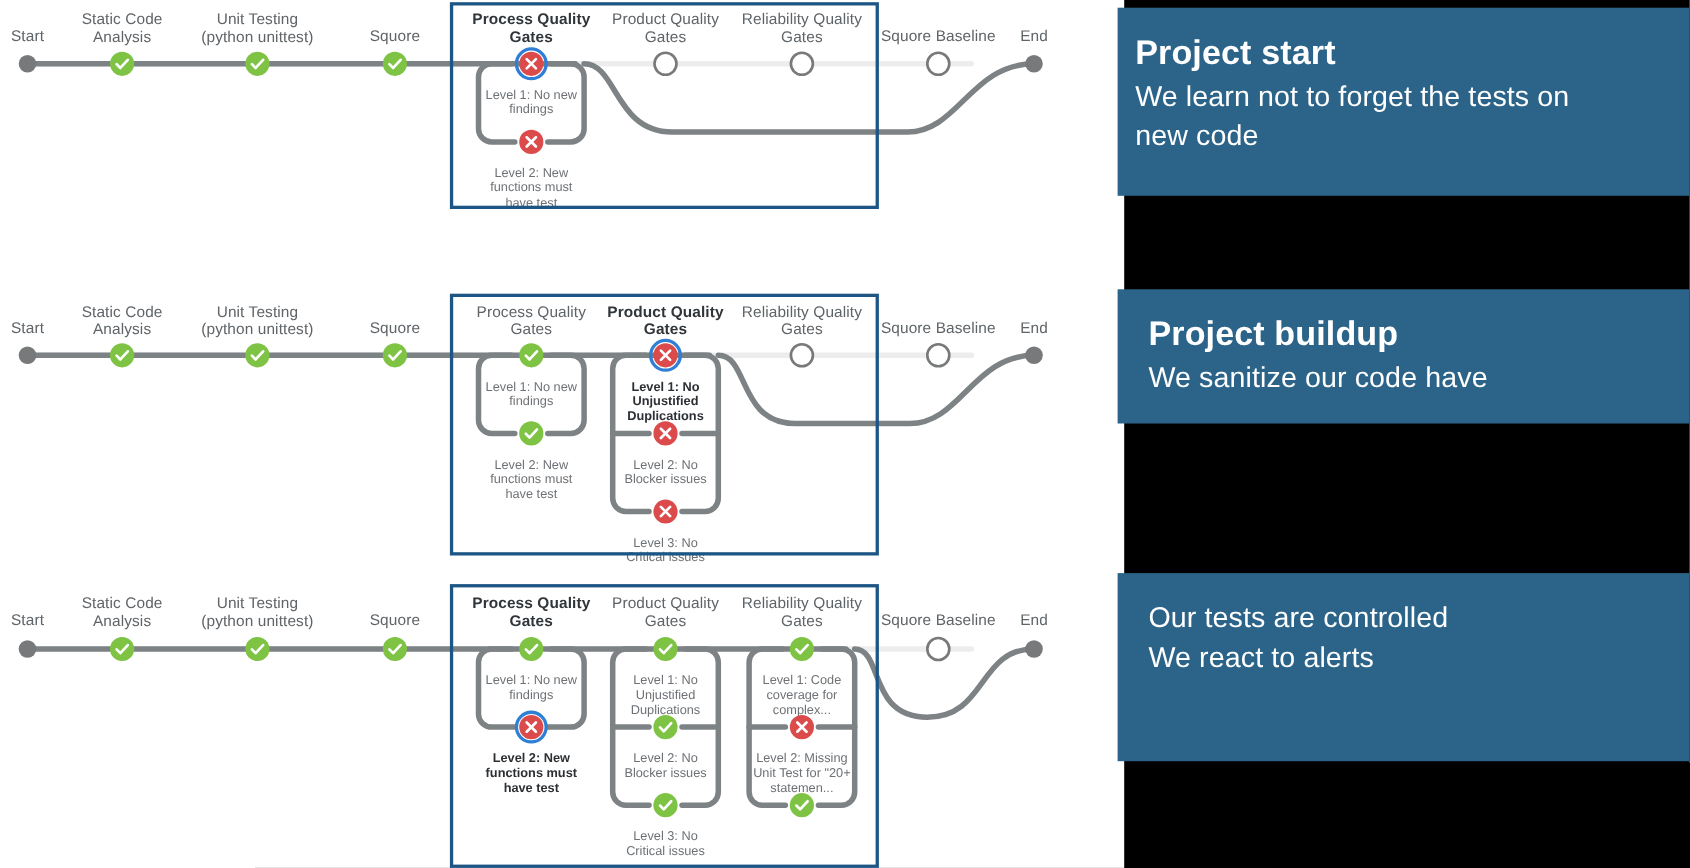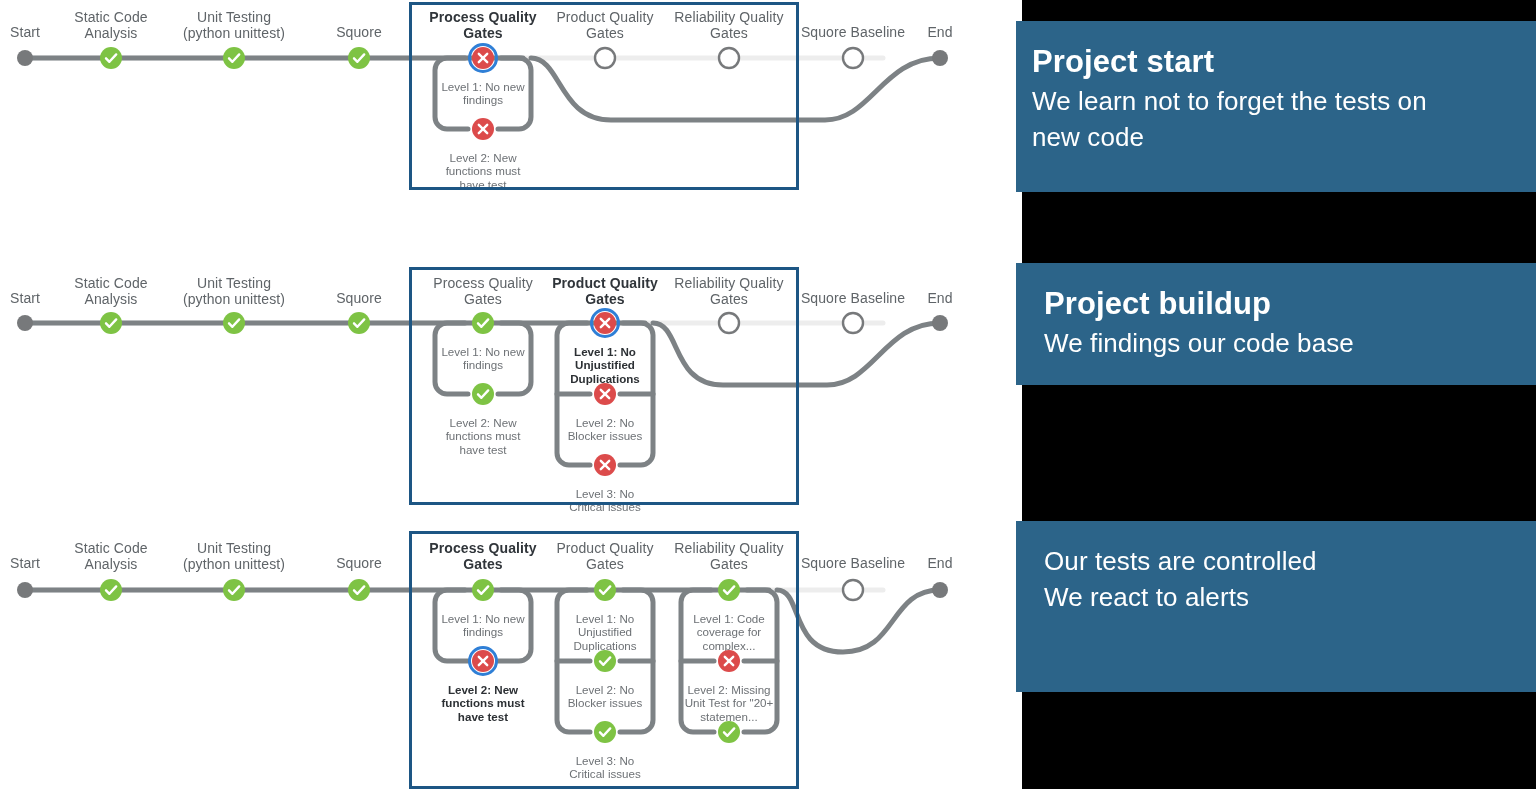--- a/index.html
+++ b/index.html
@@ -345,27 +345,27 @@
 Gates</div>
           <div class="stage-label" style="left: 778px; top: 27px; width: 150px;">Squore Baseline</div>
           <div class="stage-label" style="left: 865px; top: 27px; width: 150px;">End</div>
         </div>
       </div>
   <div class="gatebox" style="left: 409px; top: 2px; width: 390px; height: 188px;"></div>
       <div class="gatebox" style="left: 409px; top: 267px; width: 390px; height: 238px;"></div>
       <div class="gatebox" style="left: 409px; top: 531px; width: 390px; height: 258px;"></div>
     </div>
   <div id="panels-host">
-      <div class="panel" style="left: 1016px; top: 21px; width: 520px; height: 171px; padding-left: 16px;">
+      <div class="panel" style="left: 1016px; top: 7px; width: 520px; height: 171px; padding-left: 16px;">
         <h2>Project start</h2>
         <p>We learn not to forget the tests on
 new code</p>
       </div>
       <div class="panel" style="left: 1016px; top: 263px; width: 520px; height: 122px;">
         <h2>Project buildup</h2>
-        <p>We findings our code base</p>
+        <p>We sanitize our code have</p>
       </div>
       <div class="panel" style="left: 1016px; top: 521px; width: 520px; height: 171px;">
         <p>Our tests are controlled
 We react to alerts</p>
       </div>
     </div>
 </div>
 
 </body></html>

